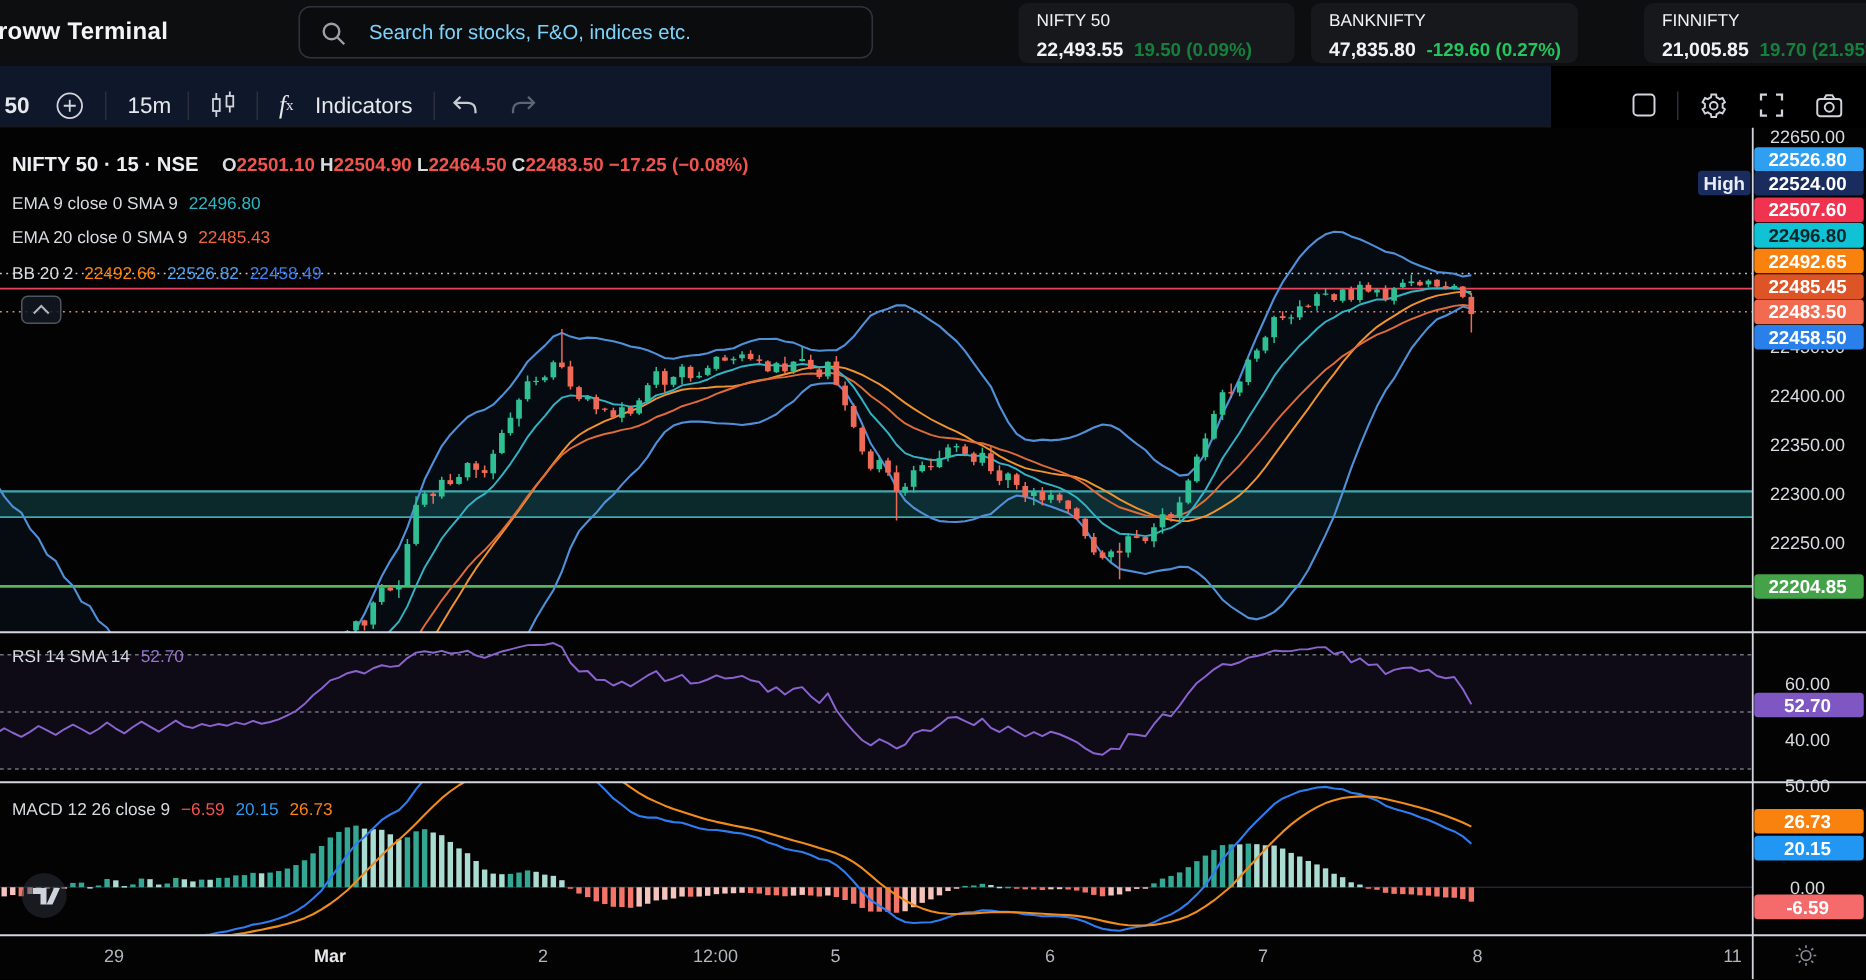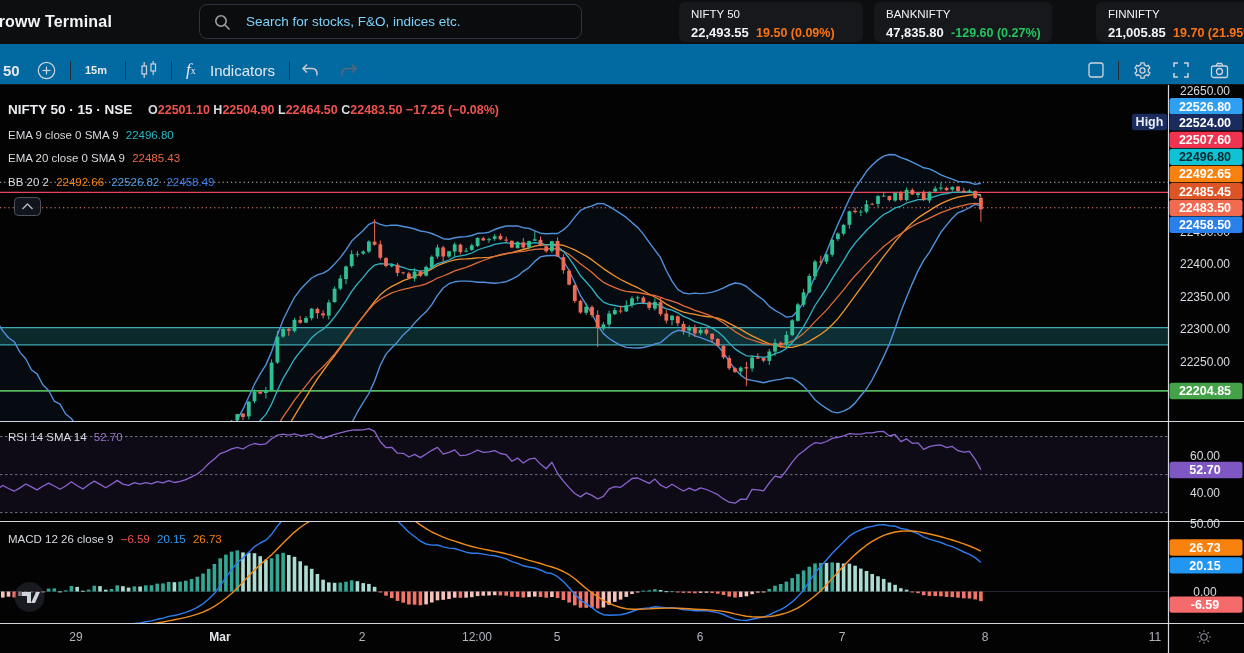--- a/index.html
+++ b/index.html
@@ -4,22 +4,22 @@
 body{width:1244px;height:653px;background:#000;font-family:"Liberation Sans",sans-serif;overflow:hidden;position:relative}
 #nav{position:absolute;top:0;left:0;width:1244px;height:44px;background:#0d0e10}
 #logo{position:absolute;left:-14px;top:13px;color:#f4f5f7;font-size:16px;font-weight:700;letter-spacing:.2px;white-space:nowrap}
 #search{position:absolute;left:199px;top:4px;width:383px;height:35px;background:#0b0c0e;border:1px solid #2e3340;border-radius:8px}
 #search svg{position:absolute;left:14px;top:9px}
 #search span{position:absolute;left:46px;top:9px;color:#7dd3fc;font-size:13.5px}
 .card{position:absolute;top:2px;height:40px;background:#16181c;border-radius:6px}
 .card .t{position:absolute;left:12px;top:6px;color:#f2f3f5;font-size:11.5px;font-weight:400}
 .card .v{position:absolute;left:12px;top:23px;color:#f2f3f5;font-size:13px;font-weight:700;white-space:nowrap}
 .card .v span{font-weight:600;font-size:12.5px}
-.up{color:#f97316}.dn{color:#22c55e}
-#tbar{position:absolute;top:44px;left:0;width:1244px;height:41px;background:#0369a1;border-bottom:1px solid #17181c}
+.up{color:#15803d}.dn{color:#22c55e}
+#tbar{position:absolute;top:44px;left:0;width:1034px;height:41px;background:#0f172a;border-bottom:1px solid #17181c}
 .titem{position:absolute;top:11px;height:30px;display:flex;align-items:center;color:#e6e8ec}
 .tdiv{position:absolute;top:17px;width:1px;height:19px;background:#2c2f38}
 </style></head><body>
 <div id="nav">
   <div id="logo">Groww Terminal</div>
   <div id="search">
       <svg width="17" height="17" viewBox="0 0 17 17" fill="none" stroke="#9aa0a8" stroke-width="1.6">
         <circle cx="7" cy="7" r="5.2"></circle>
         <line x1="11" y1="11" x2="15.5" y2="15.5"></line>
       </svg>
@@ -41,21 +41,21 @@
 <div id="tbar">
   <div class="titem" style="left:3px;font-weight:700;font-size:15px">50</div>
   <div class="titem" style="left:37px">
       <svg width="19" height="19" viewBox="0 0 19 19" fill="none" stroke="#d1d4dc" stroke-width="1.2">
         <circle cx="9.5" cy="9.5" r="8.2"></circle>
         <line x1="9.5" y1="5.5" x2="9.5" y2="13.5"></line>
         <line x1="5.5" y1="9.5" x2="13.5" y2="9.5"></line>
       </svg>
     </div>
   <div class="tdiv" style="left:70px"></div>
-  <div class="titem" style="left:85px;font-weight:700;font-size:11px">15m</div>
+  <div class="titem" style="left:85px;font-weight:400;font-size:15px">15m</div>
   <div class="tdiv" style="left:125px"></div>
   <div class="titem" style="left:140px">
       <svg width="18" height="20" viewBox="0 0 18 20" fill="none" stroke="#d1d4dc" stroke-width="1.2">
         <rect x="2" y="6" width="4.5" height="8"></rect>
         <line x1="4.2" y1="2" x2="4.2" y2="6"></line>
         <line x1="4.2" y1="14" x2="4.2" y2="18"></line>
         <rect x="11" y="4" width="4.5" height="7"></rect>
         <line x1="13.2" y1="1" x2="13.2" y2="4"></line>
         <line x1="13.2" y1="11" x2="13.2" y2="15"></line>
       </svg>

